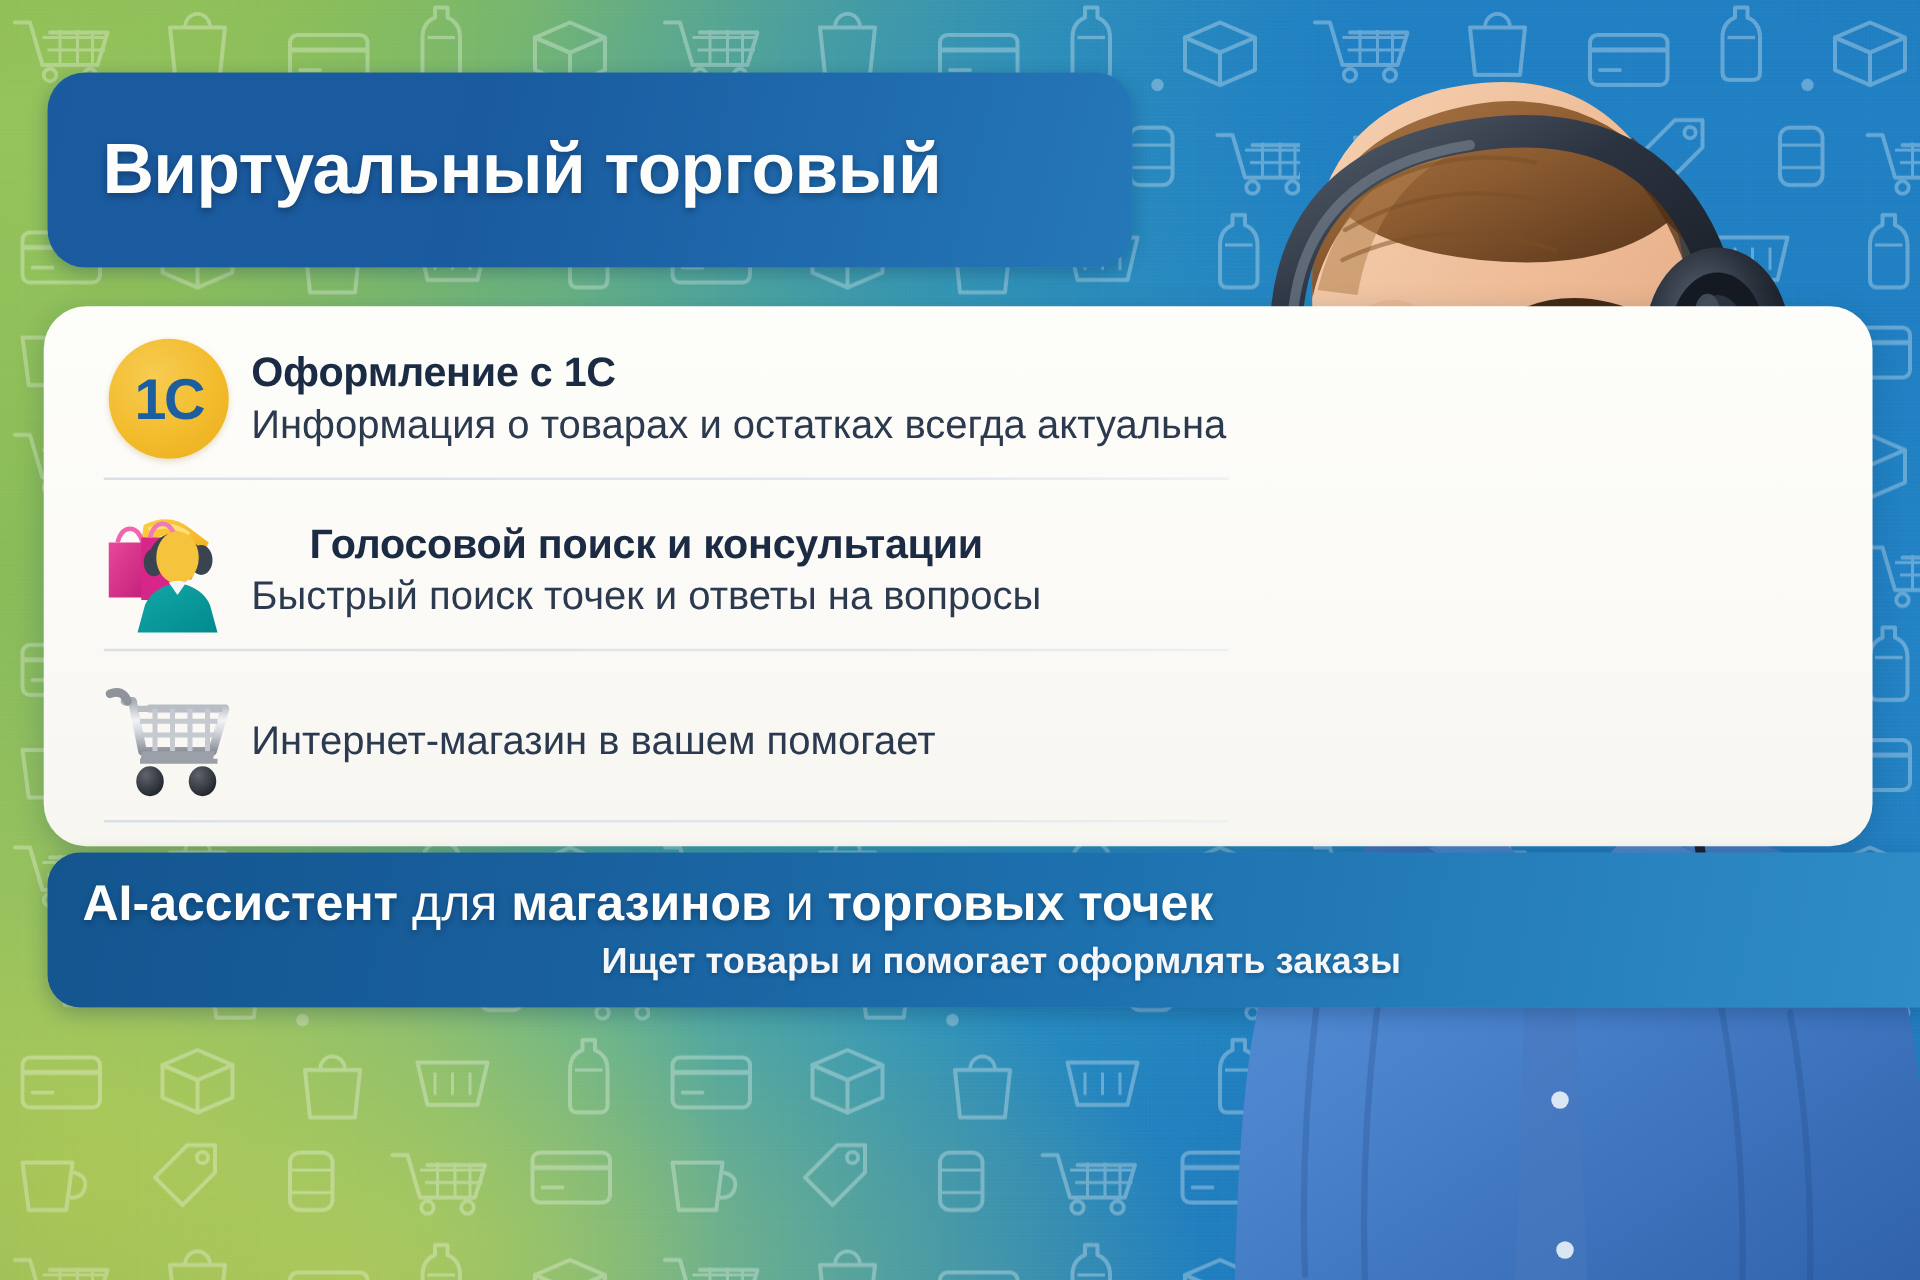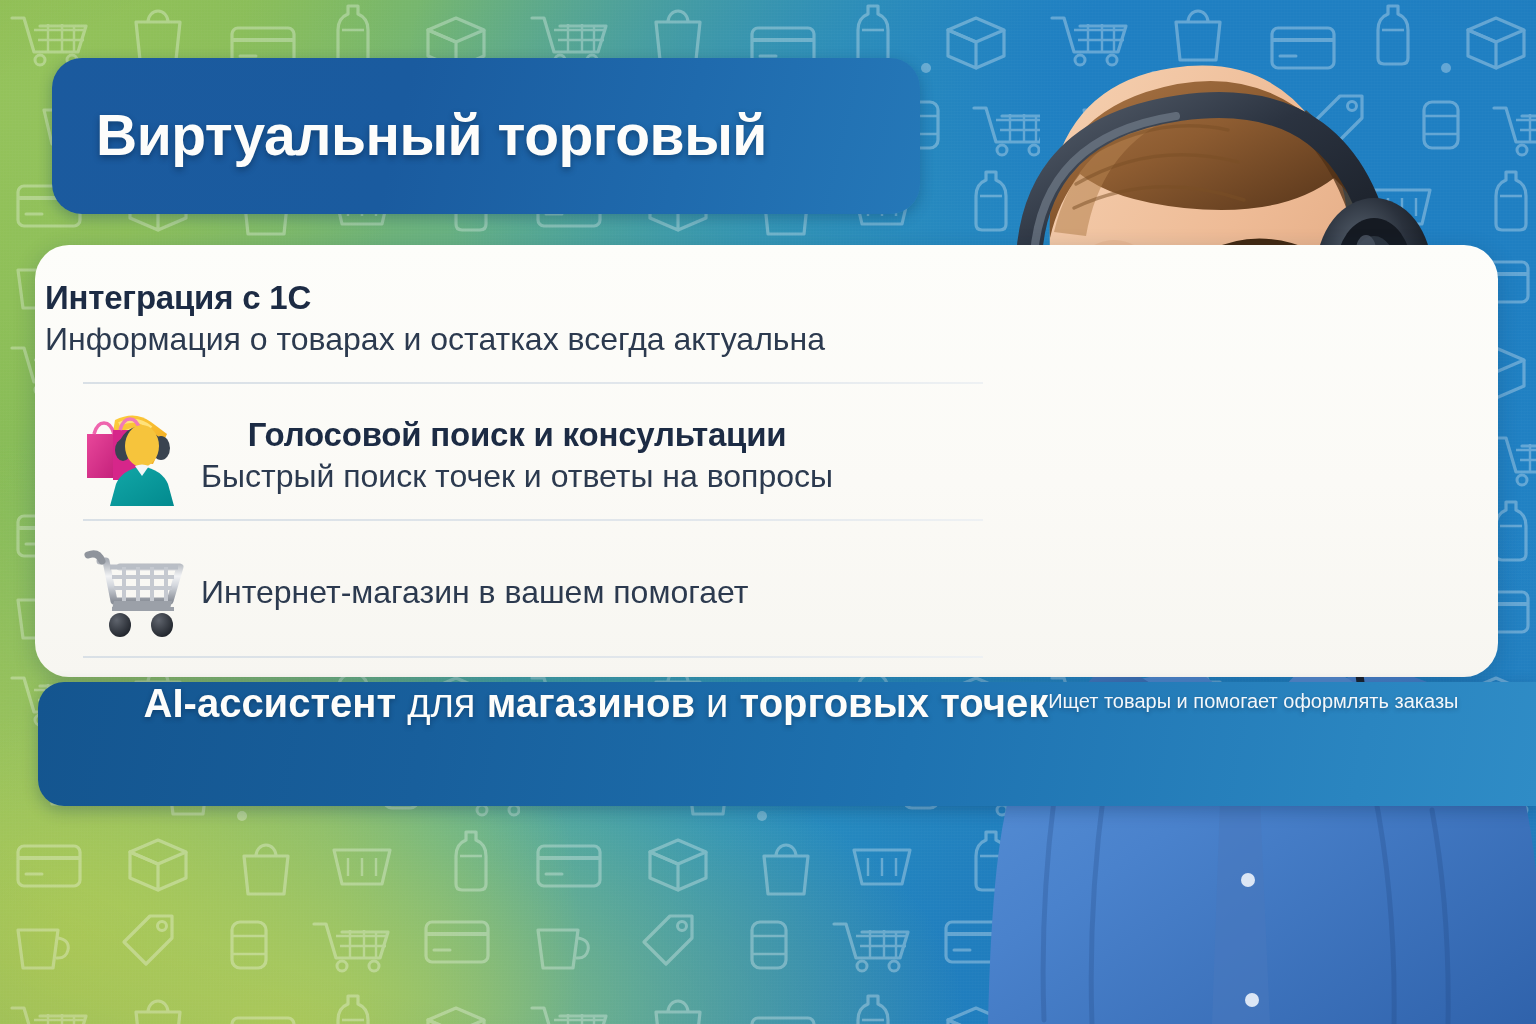--- a/index.html
+++ b/index.html
@@ -47,21 +47,21 @@
   .bg-vig{
     position:absolute;inset:0;
     background:radial-gradient(120% 100% at 50% 45%, rgba(0,0,0,0) 55%, rgba(0,0,0,.10) 100%);
   }
 
   
   .person{position:absolute;right:-8px;bottom:0;width:640px;height:1024px;}
 
   
   .title-pill{
-    position:absolute;left:52px;top:58px;width:868px;height:156px;
+    position:absolute;left:38px;top:58px;width:868px;height:156px;
     border-radius:30px;
     background:linear-gradient(104deg,#1b5a9e 0%,#1a5b9f 40%,#1f6aad 72%,#2578b8 100%);
     box-shadow:0 4px 14px rgba(10,45,85,.30);
     display:flex;flex-direction:column;justify-content:center;
     padding:0 0 0 44px;box-sizing:border-box;
   }
   .title-line{
     color:#fdfdfb;font-size:57px;line-height:1.04;font-weight:700;
     letter-spacing:-.5px;
     text-shadow:0 3px 6px rgba(0,20,45,.38);
@@ -116,32 +116,32 @@
     color:#1c5fa0;font-size:46px;font-weight:700;letter-spacing:-2px;
     font-family:"Liberation Sans","DejaVu Sans",sans-serif;
   }
 
   
   .bottom-banner{
     position:absolute;left:38px;top:682px;right:0;height:124px;
     border-radius:26px 0 0 26px;
     background:linear-gradient(100deg,#14558f 0%,#185f9c 26%,#1e72b0 58%,#2a85c0 88%,#2f8cc6 100%);
     box-shadow:0 5px 16px rgba(8,40,78,.28);
-    display:flex;justify-content:center;
+    display:flex;flex-direction:column;justify-content:center;
     padding-left:28px;box-sizing:border-box;
   }
   .bb-head{
     font-size:40px;line-height:1.08;color:#fdfdfb;white-space:nowrap;
     text-shadow:0 2px 5px rgba(0,20,45,.34);
   }
   .bb-head .b{font-weight:700;}
   .bb-head .n{font-weight:400;}
   .bb-sub{
-    margin-top:8px;font-size:20px;font-weight:400;color:#f4f7fa;
-    white-space:nowrap;text-shadow:0 2px 4px rgba(0,20,45,.30);
+    margin-top:8px;font-size:29px;font-weight:700;color:#f4f7fa;
+    white-space:nowrap;text-shadow:0 2px 4px rgba(0,20,45,.30);text-align:center;
   }
 </style>
 </head>
 <body>
 
 <div class="stage">
 
   <div class="bg-base"></div>
   <div class="bg-green-tl"></div>
   <div class="bg-green-b"></div>
@@ -357,22 +357,27 @@
     <path d="M476 340 q32 120 -6 210 q-28 66 -10 152" fill="none" stroke="#1b2029" stroke-width="8" stroke-linecap="round"></path>
   </svg>
 
   <div class="title-pill">
     <div class="title-line">Виртуальный торговый</div>
   </div>
 
   <div class="features-card">
 
     <div class="feature-row r1">
+      <div class="feat-icon">
+        <div class="c1-badge">
+          <span>1C</span>
+        </div>
+      </div>
       <div class="feat-text">
-        <div class="feat-title">Интеграция с 1С</div>
+        <div class="feat-title">Оформление с 1С</div>
         <div class="feat-sub">Информация о товарах и остатках всегда актуальна</div>
       </div>
     </div>
     <div class="divider d1"></div>
 
     <div class="feature-row r2">
       <div class="feat-icon">
         <svg width="108" height="104" viewBox="0 0 108 104" aria-hidden="true">
           <defs>
             <linearGradient id="bagpink" x1="0" y1="0" x2="1" y2="1">

